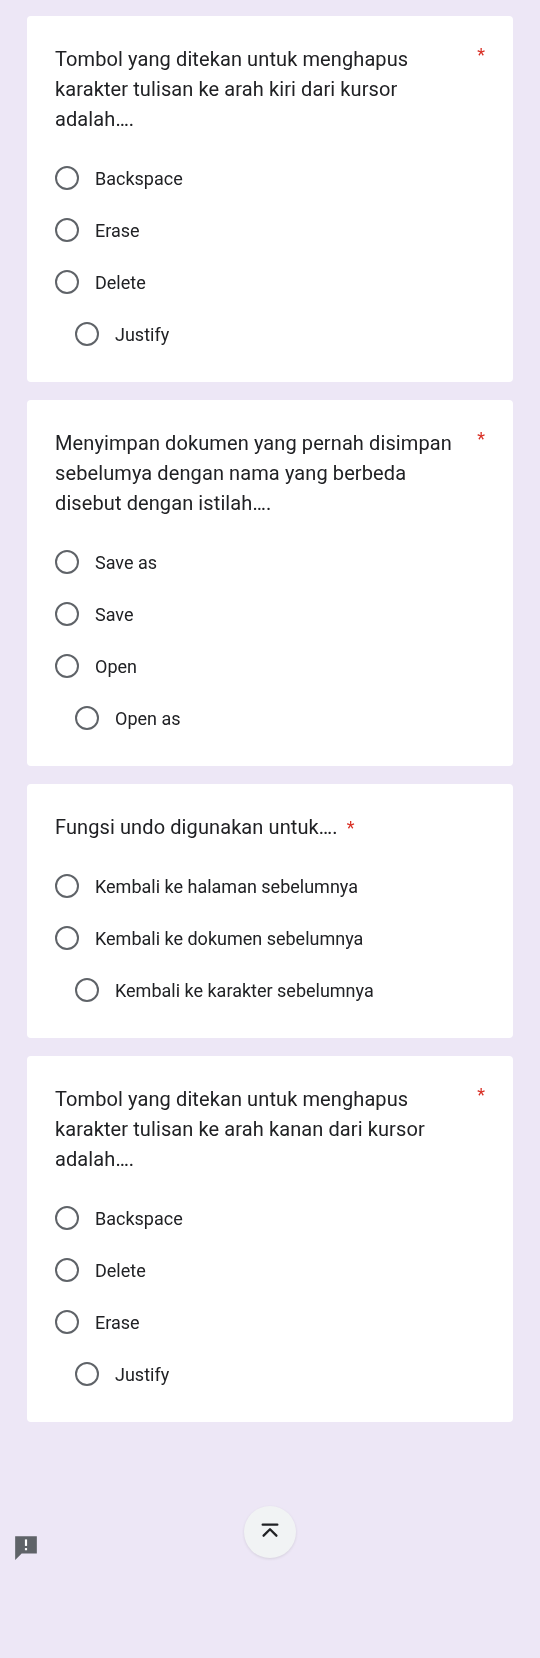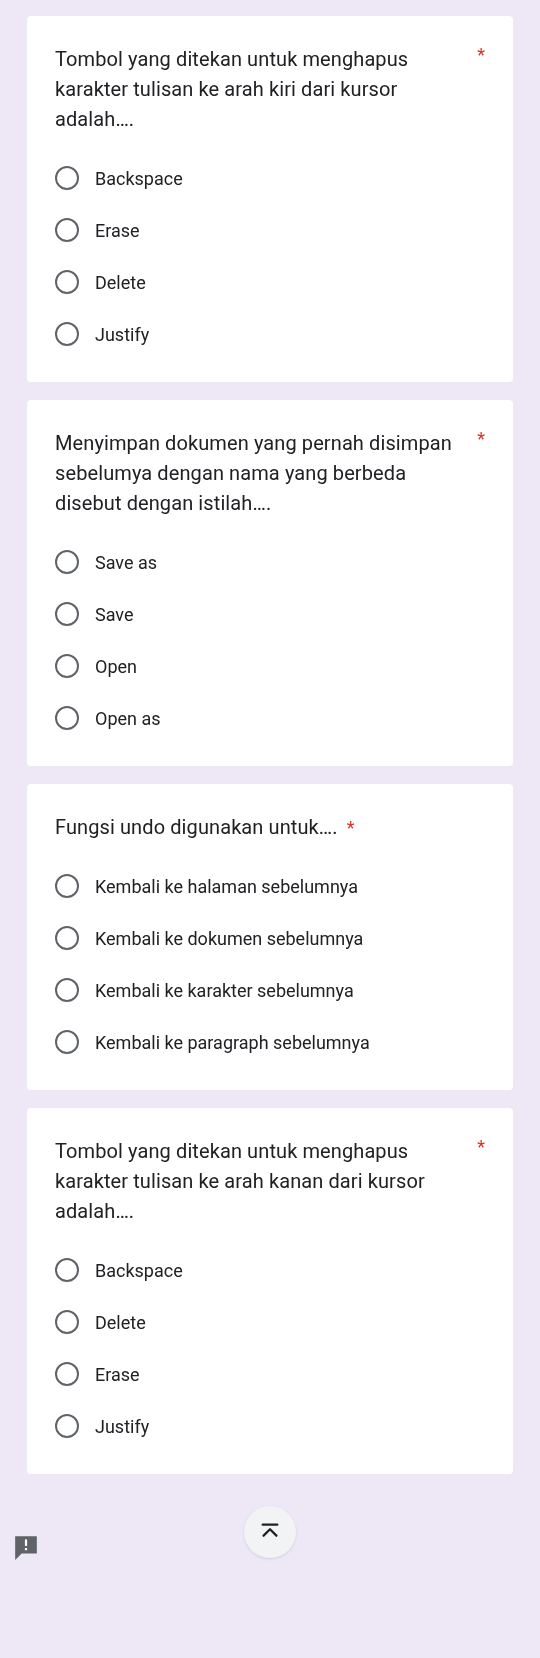--- a/index.html
+++ b/index.html
@@ -41,20 +41,21 @@
     }
     .option {
       display: flex;
       align-items: center;
       margin-bottom: 28px;
       cursor: pointer;
       text-align: center;
     }
     .option:last-child {
       margin-bottom: 0;
+      margin-left: 20px;
     }
     .radio {
       width: 24px;
       height: 24px;
       border: 2.5px solid #5f6368;
       border-radius: 50%;
       flex-shrink: 0;
       margin-right: 16px;
     }
     .option-label {
@@ -158,24 +159,20 @@
     <span class="option-label">Kembali ke halaman sebelumnya</span>
   </div>
   <div class="option">
     <div class="radio"></div>
     <span class="option-label">Kembali ke dokumen sebelumnya</span>
   </div>
   <div class="option">
     <div class="radio"></div>
     <span class="option-label">Kembali ke karakter sebelumnya</span>
   </div>
-  <div class="option">
-    <div class="radio"></div>
-    <span class="option-label">Kembali ke paragraph sebelumnya</span>
-  </div>
 </div>
 
 <div class="card" style="">
   <div class="question-row">
     <div class="question-text">Tombol yang ditekan untuk menghapus karakter tulisan ke arah kanan dari kursor adalah….</div>
     <span class="asterisk">*</span>
   </div>
   <div class="option">
     <div class="radio"></div>
     <span class="option-label">Backspace</span>

